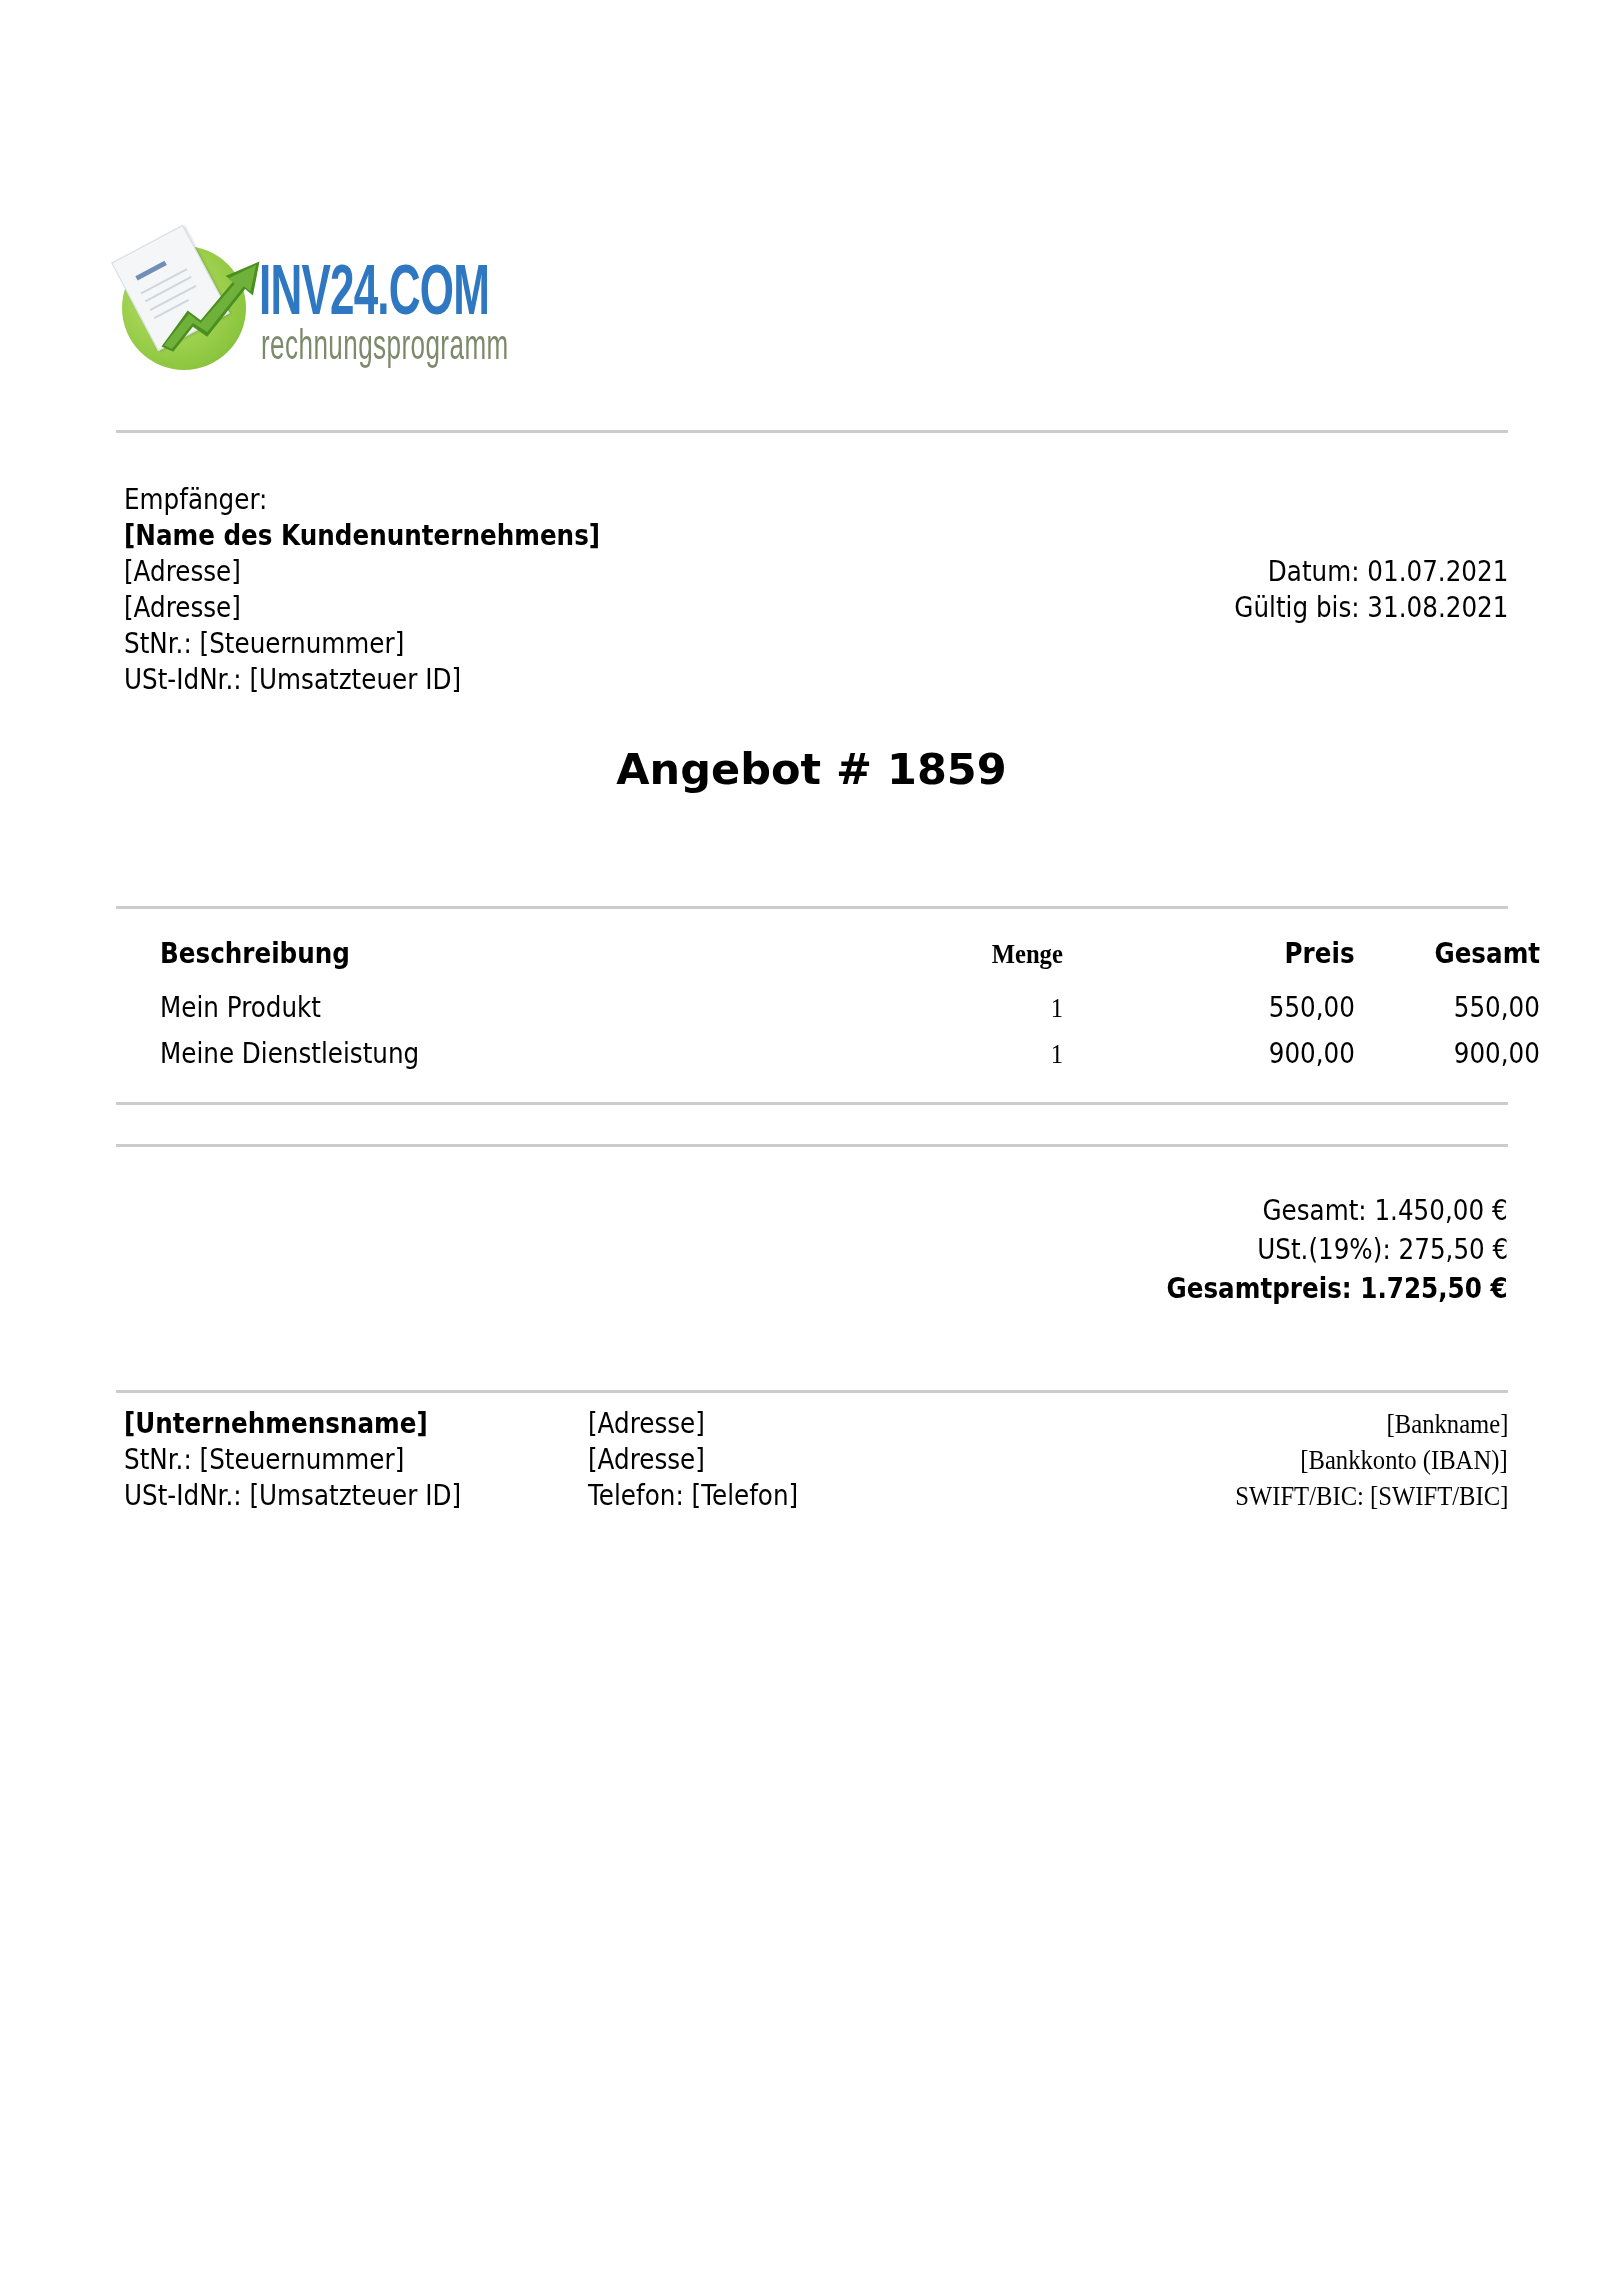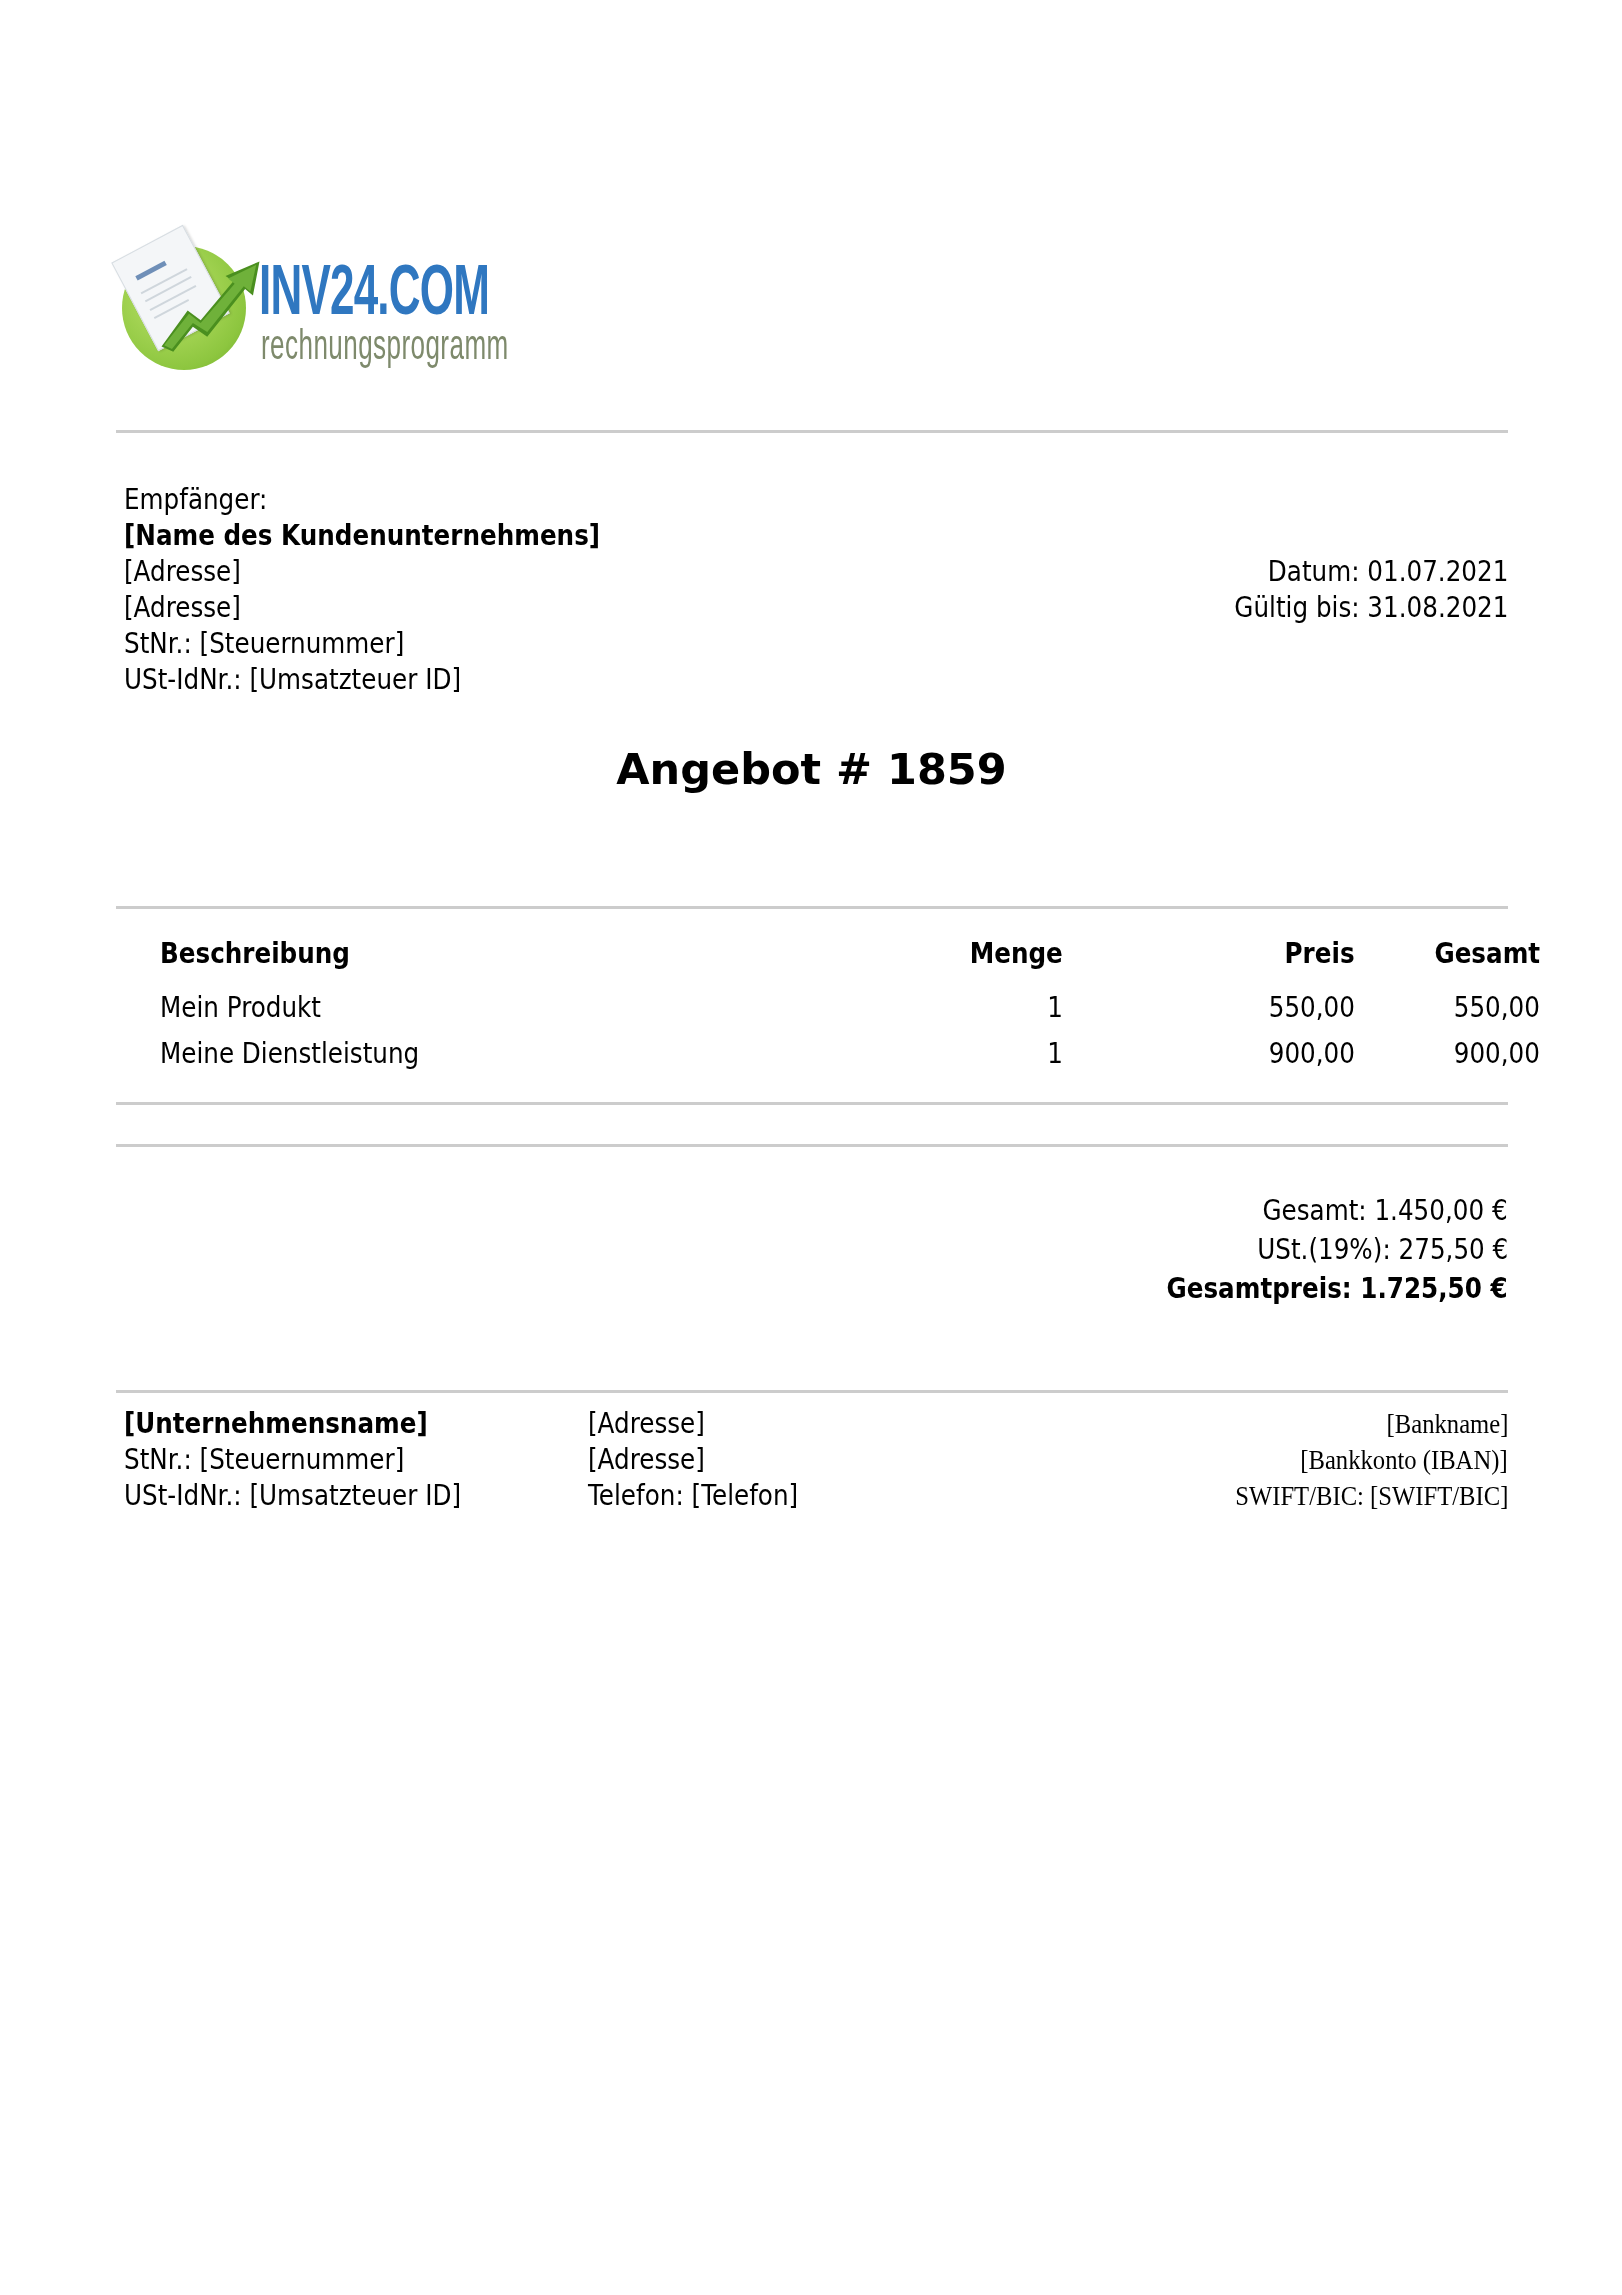--- a/index.html
+++ b/index.html
@@ -29,21 +29,21 @@
 
   #recipient { left: 124px; top: 482px; }
   #dates { right: 115px; top: 554px; text-align: right; }
   #doc-title { left: 0; width: 1623px; top: 743px; text-align: center; font-size: 43px; font-weight: bold; line-height: 52px; }
 
   #items { left: 124px; top: 936px; width: 1383px; margin-left: 36px; }
   .row { position: relative; height: 46px; }
   .row.head { height: 54px; }
   .cell { position: absolute; top: 0; font-size: 28px; line-height: 36px; white-space: nowrap; }
   .c-desc { left: 0; }
-  .c-qty { right: 480px; text-align: right; }
+  .c-qty { right: 480px; text-align: right; font-family: Liberation Serif, serif; }
   .c-price { right: 188px; text-align: right; }
   .c-total { right: 3px; text-align: center; }
 
   #totals { right: 115px; top: 1191px; text-align: right; }
   #totals .txt { line-height: 39px; }
 
   #footer-col1 { left: 124px; top: 1406px; }
   #footer-col2 { left: 588px; top: 1406px; }
   #footer-col3 { right: 115px; top: 1406px; text-align: right; font-family: Liberation Serif, serif; }
 </style>

